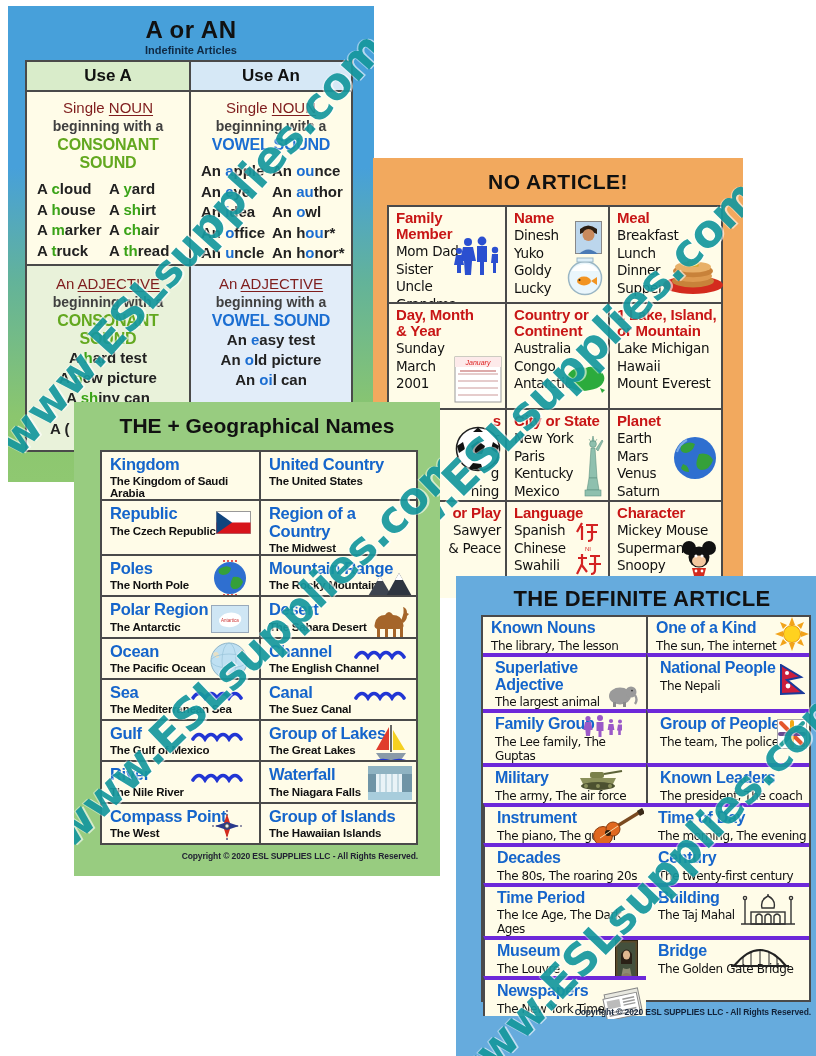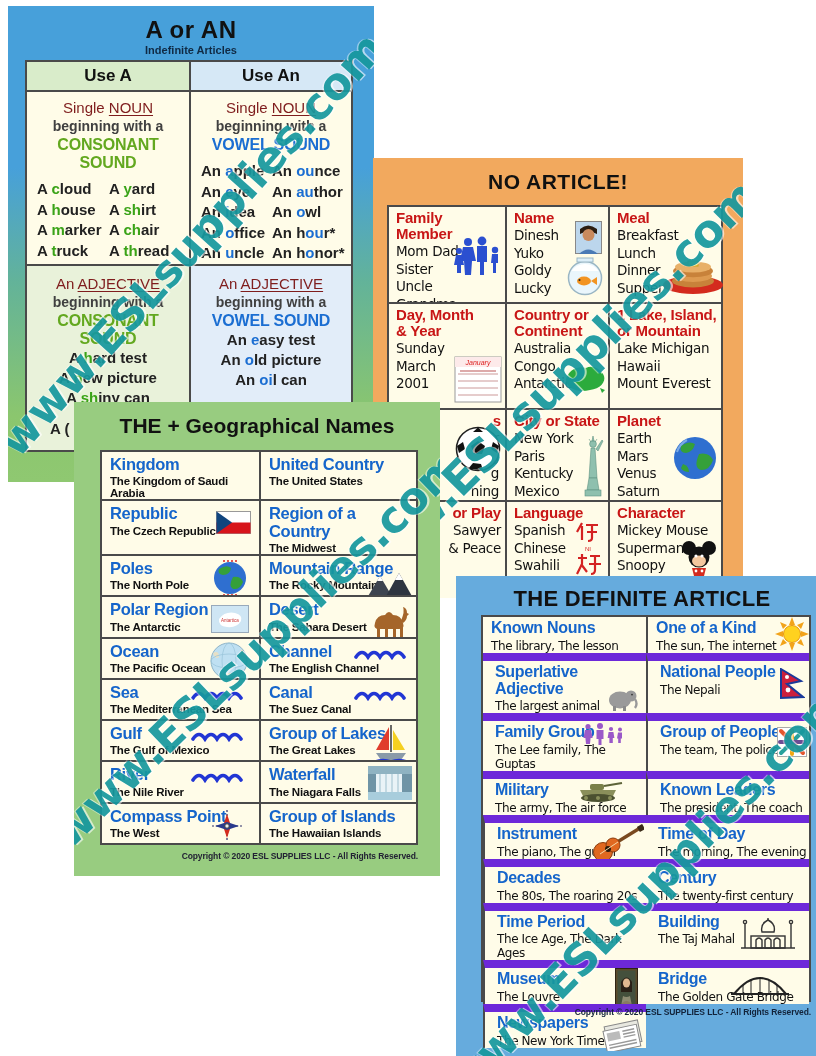--- a/index.html
+++ b/index.html
@@ -67,21 +67,21 @@
   .s3{font-size:11.5px;font-weight:bold;color:#111;letter-spacing:-.2px;margin-top:2px;}
   .cpy{position:absolute;font-size:8.5px;font-weight:bold;color:#223;letter-spacing:-.1px;}
 
   
   .p4{left:456px;top:576px;width:372px;height:583px;z-index:4;background:#66abdd;}
   .p4 .t4{position:absolute;top:10px;left:0;width:100%;text-align:center;font-size:22px;font-weight:bold;color:#111;letter-spacing:.3px;}
   .tbl4{position:absolute;left:25px;top:39px;width:330px;height:387px;border:2px solid #4a4a4a;
         box-sizing:border-box;display:grid;grid-template-columns:1fr 1fr;grid-template-rows:repeat(9,1fr);background:#fffce8;}
   .tbl4>div{box-sizing:border-box;position:relative;padding:3px 2px 0 8px;background:#fffce8;}
   .tbl4 .cB{border-left:2px solid #4a4a4a;}
-  .tbl4 .rB{border-top:8px solid #6d28d9;padding-left:12px;}
+  .tbl4 .rB{border-top:4px solid #6d28d9;padding-left:12px;}
   .h4{font-size:16px;font-weight:bold;color:#1565cb;letter-spacing:-.3px;line-height:1.05;}
   .s4{font-family:"DejaVu Sans",sans-serif;font-size:12px;color:#111;letter-spacing:-.4px;margin-top:2px;}
 </style>
 </head>
 <body>
 
 <div id="page">
 
   <div class="poster p1">
     <div class="t1">A or AN</div>

